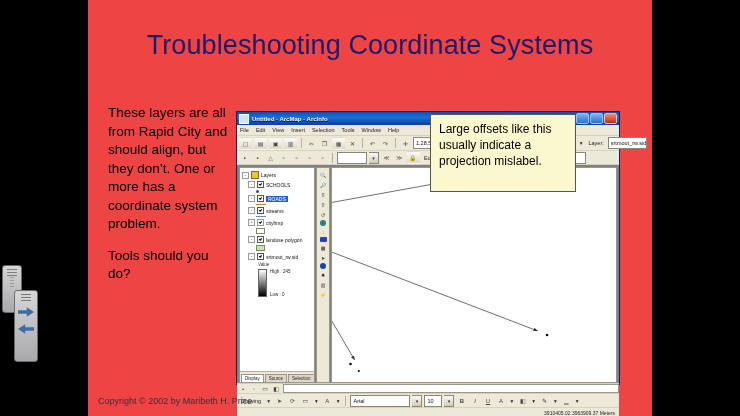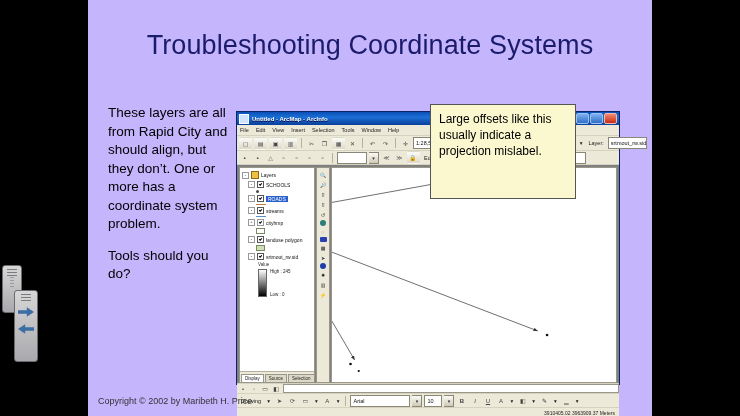--- a/index.html
+++ b/index.html
@@ -1,20 +1,20 @@
 <!DOCTYPE html>
 <html><head>
 <meta charset="utf-8">
 <style>
   html,body{margin:0;padding:0;background:#000;}
   body{width:740px;height:416px;overflow:hidden;font-family:"Liberation Sans",sans-serif;}
   .stage{position:relative;width:740px;height:416px;background:#000;}
 
   
-  .slide{position:absolute;left:88px;top:0;width:564px;height:416px;background:#c4b5fd;}
+  .slide{position:absolute;left:88px;top:0;width:564px;height:416px;background:#ef4444;}
 
   .title{position:absolute;left:0;top:30px;width:564px;text-align:center;
          font-size:27px;color:#1b1b6b;font-family:"Liberation Sans",sans-serif;
          letter-spacing:.1px;white-space:nowrap;}
 
   .body-text{position:absolute;left:20px;top:104px;width:122px;
              font-size:13.5px;line-height:18.5px;color:#000;}
   .body-text p{margin:0 0 13px 0;}
 
   .copyright{position:absolute;left:10px;top:396px;font-size:9px;color:#333;}
@@ -114,21 +114,21 @@
        padding-left:2px;gap:2px;border-top:1px solid #d6d2c0;}
   .fontbox{height:10px;width:56px;background:#fff;border:1px solid #8b8776;
        font-size:5.5px;color:#111;display:flex;align-items:center;padding-left:2px;gap:2px;}
   .sizebox{height:10px;width:14px;background:#fff;border:1px solid #8b8776;
        font-size:5.5px;color:#111;display:flex;align-items:center;padding-left:2px;}
   .coordbar{height:9px;background:#ece9d8;display:flex;align-items:center;
        justify-content:flex-end;padding-right:4px;border-top:1px solid #d6d2c0;}
   .coordbar span{font-size:5px;color:#222;}
 
   
-  .callout{position:absolute;left:342px;top:104px;width:146px;height:95px;
+  .callout{position:absolute;left:342px;top:114px;width:146px;height:78px;
        background:#fbf7cf;border:1px solid #555;
        font-size:12px;line-height:16px;color:#000;padding:6px 8px;box-sizing:border-box;}
 </style>
 </head>
 <body>
 
 <div class="stage">
 
   <div class="pb pb1">
     <div class="grip"></div>

